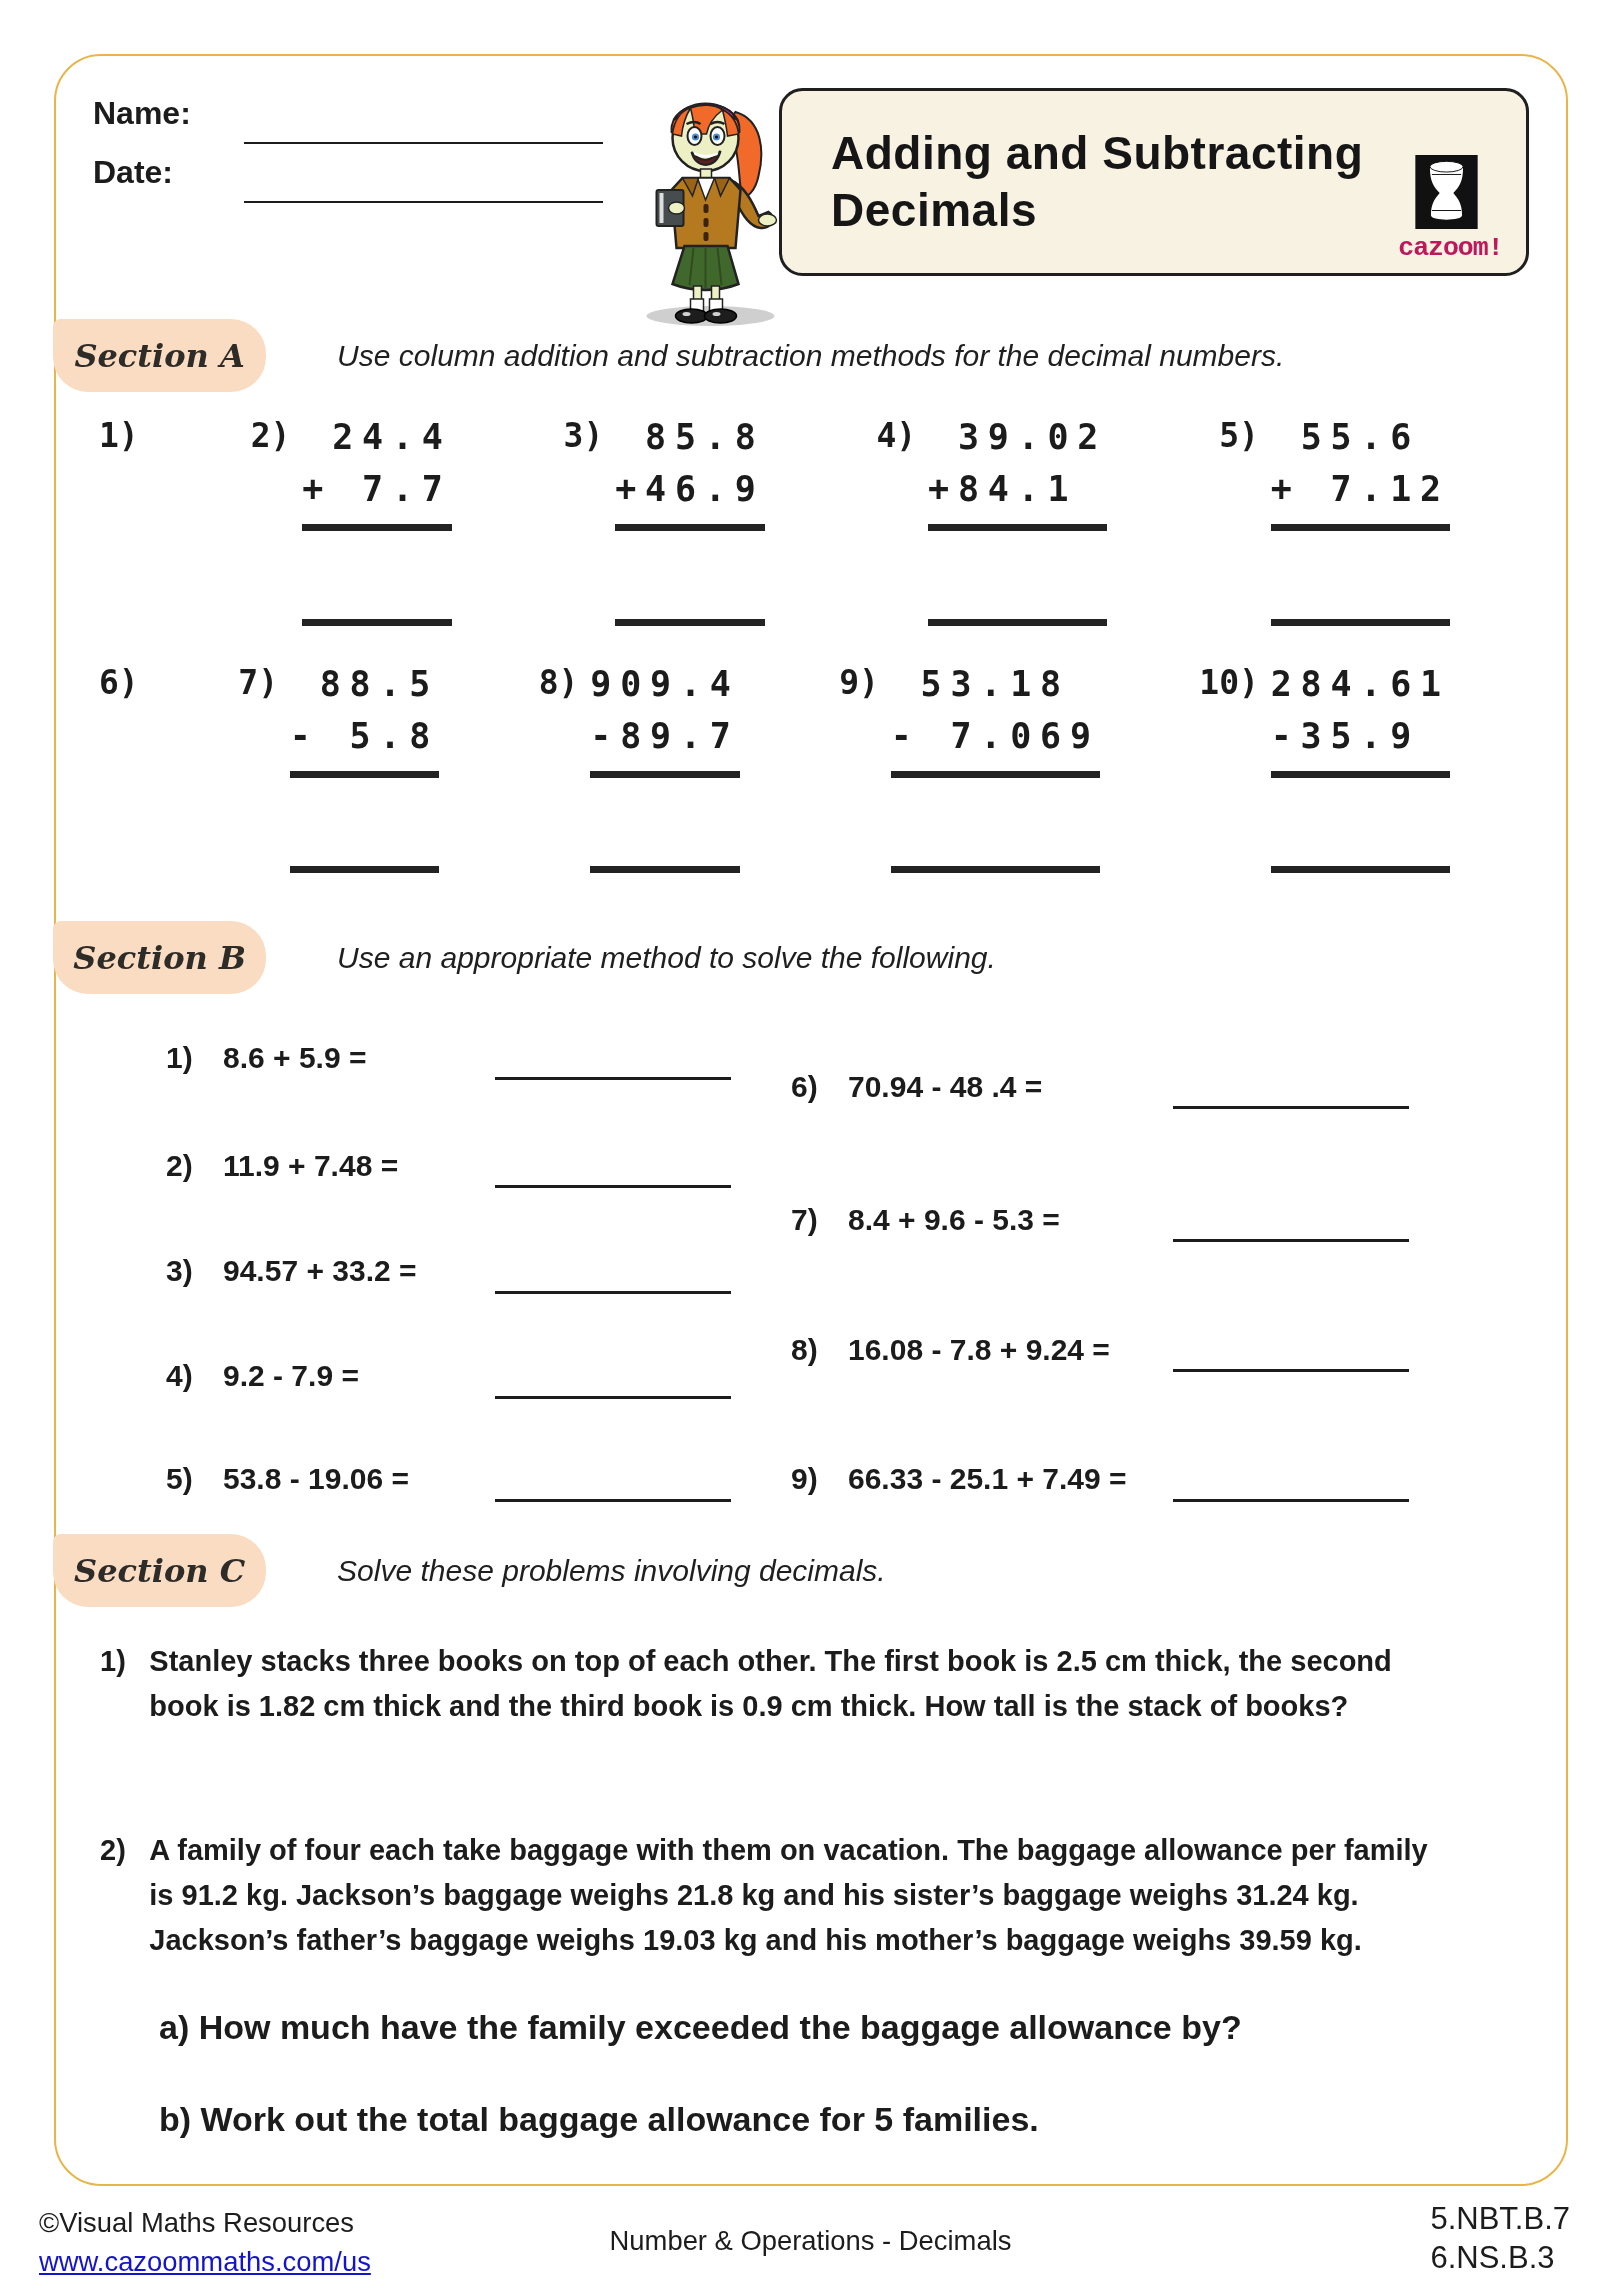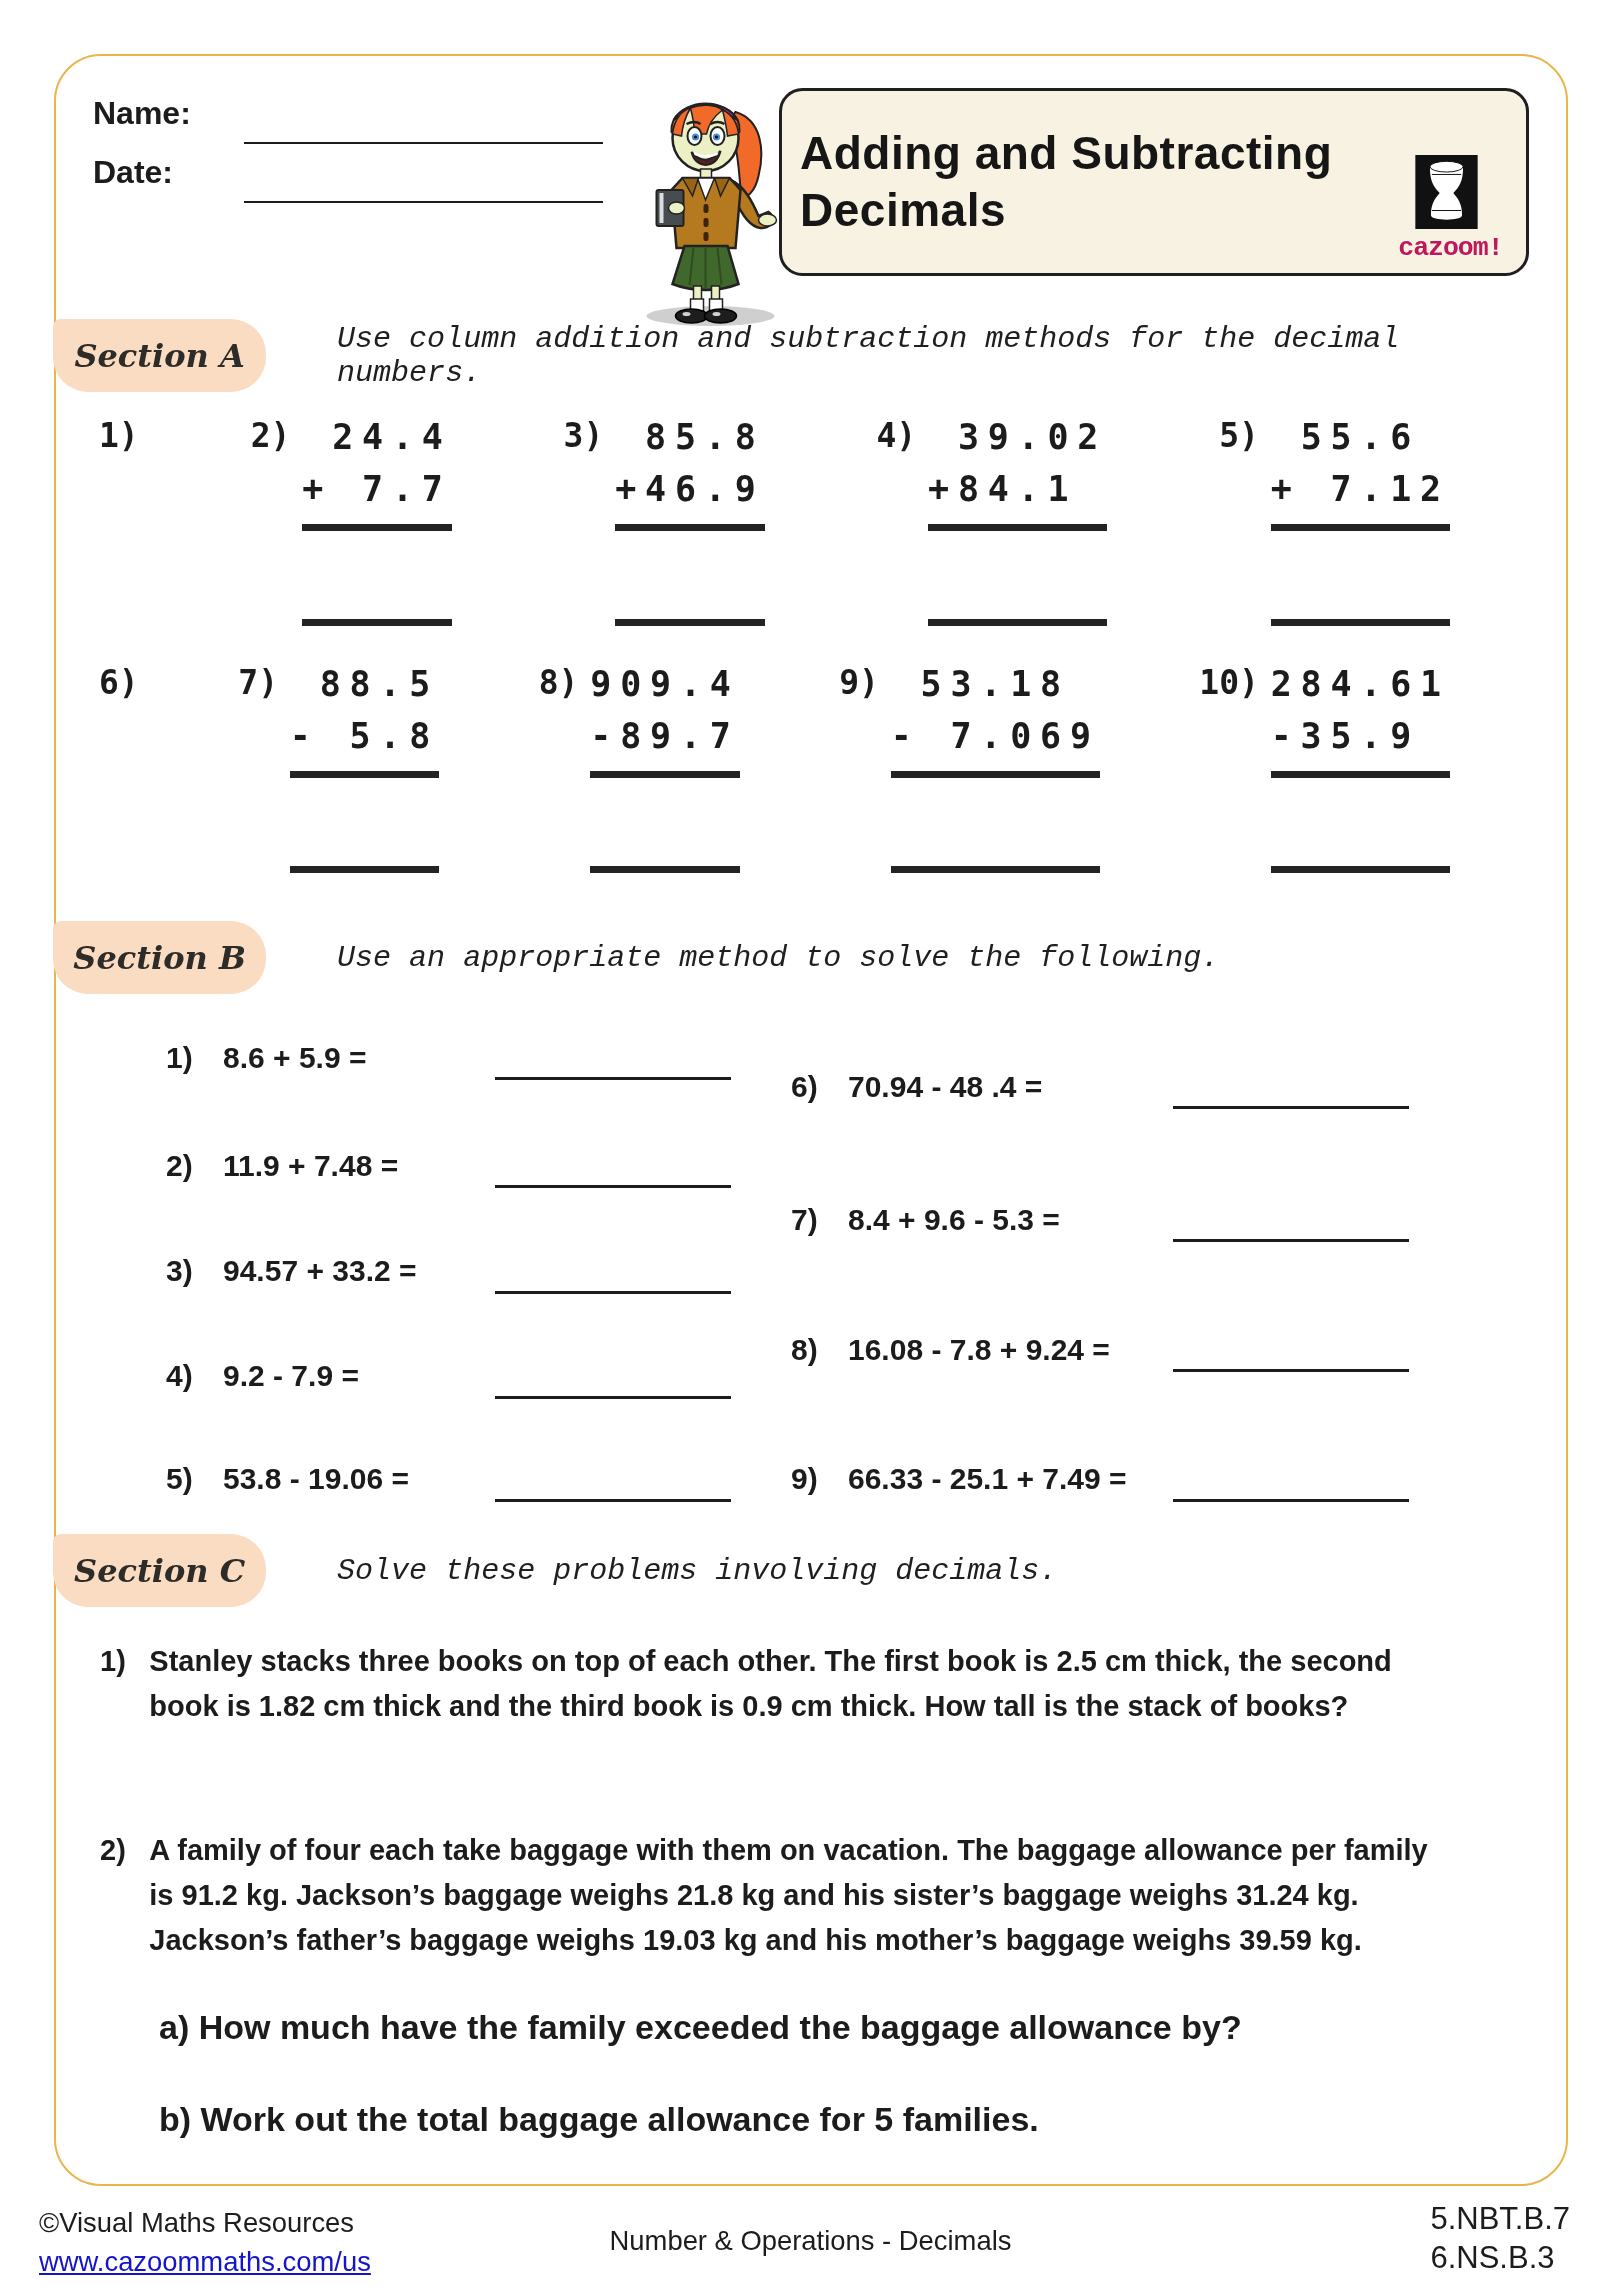--- a/index.html
+++ b/index.html
@@ -17,36 +17,36 @@
   .field-label { position:absolute; font-weight:bold; font-size:32px; }
   .name-label { left:37px; top:39px; }
   .date-label { left:37px; top:98px; }
   .writeline { position:absolute; height:2px; background:#1c1c1c; }
   .name-line { left:188px; top:86px;  width:359px; }
   .date-line { left:188px; top:145px; width:359px; }
   .mascot { position:absolute; left:554px; top:21.6px; width:201px; height:250px; }
   .titlebox {
     position:absolute; left:723px; top:32px; width:750px; height:188px;
     background:#F8F2E3; border:3.9px solid #1f1f1f; border-radius:23.5px;
-    display:flex; align-items:center; padding-left:18px;
+    display:flex; align-items:center; padding-left:49px;
   }
   .title { font-size:46px; font-weight:bold; line-height:57px; color:#161616; letter-spacing:0.5px; }
   .logo { position:absolute; right:21.6px; bottom:9.8px; width:116px; text-align:center; }
   .logo-text { font-family:Liberation Mono, monospace; font-weight:bold; font-size:26.5px; color:#be185d; letter-spacing:-1px;margin-left:8px; }
   
   .sec-row { position:absolute; left:-2.9px; right:9.8px; height:73px; display:flex; align-items:center;gap:26px; }
   .sec-a { top:263px; } .sec-b { top:865px; } .sec-c { top:1478px; }
   .sec-label {
     width:213px; height:73px; background:#FADCC2; border-radius:7.8px 35px 35px 35px;
     display:flex; align-items:center; justify-content:center;
     font-family:"DejaVu Serif", serif; font-weight:bold; font-style:italic;
     font-size:32px; color:#2e2c28; flex:0 0 auto;
   }
   .sec-instr {
-    margin-left:45px; font-family:Liberation Mono, monospace; font-style:italic;
+    margin-left:45px; font-family:Liberation Sans, sans-serif; font-style:italic;
     font-size:30px; color:#1f1f1f;
   }
   
   .a-row { position:absolute; left:0; right:0; display:flex; justify-content:space-between; padding:0 116px 0 43px; }
   .a-row1 { top:355px; } .a-row2 { top:602px; }
   .colprob { display:flex; gap:11.8px; }
   .qnum {
     font-family:"DejaVu Sans Mono", monospace; font-weight:bold;
     font-size:33px; line-height:49px; color:#1c1c1c;
   }

